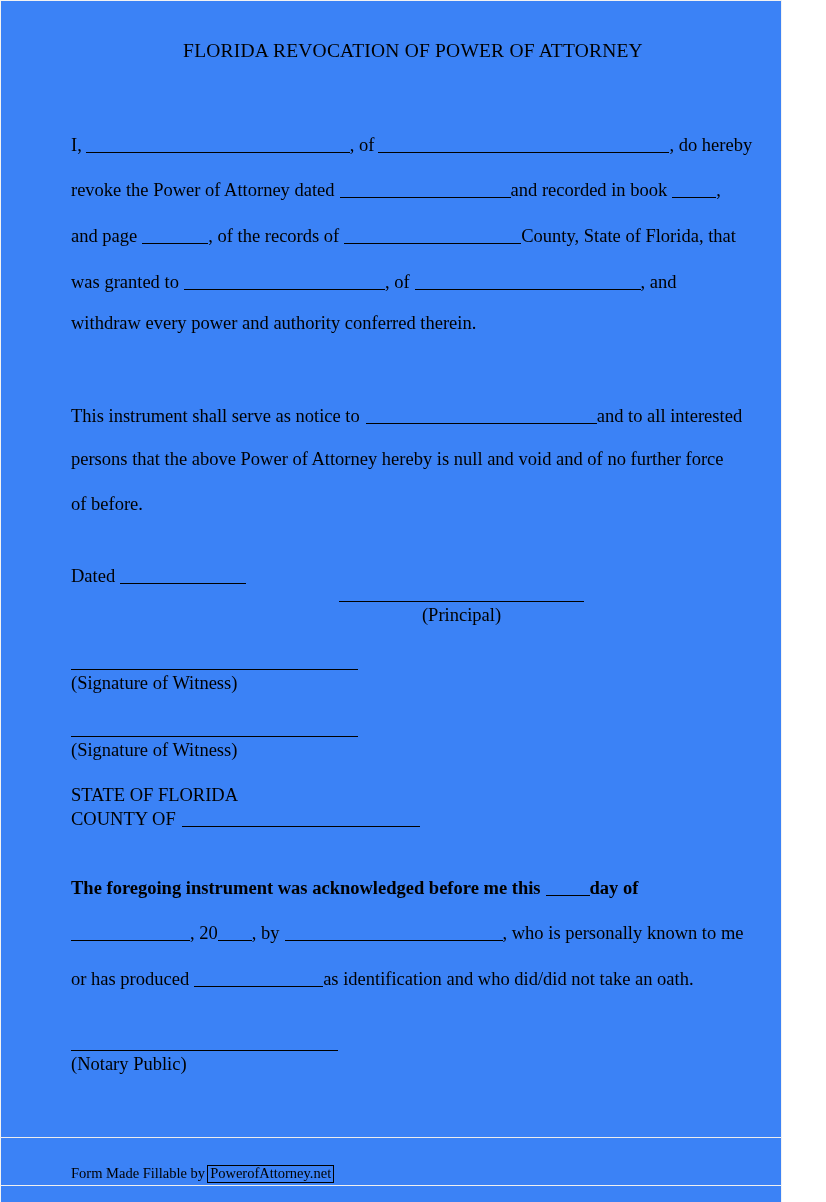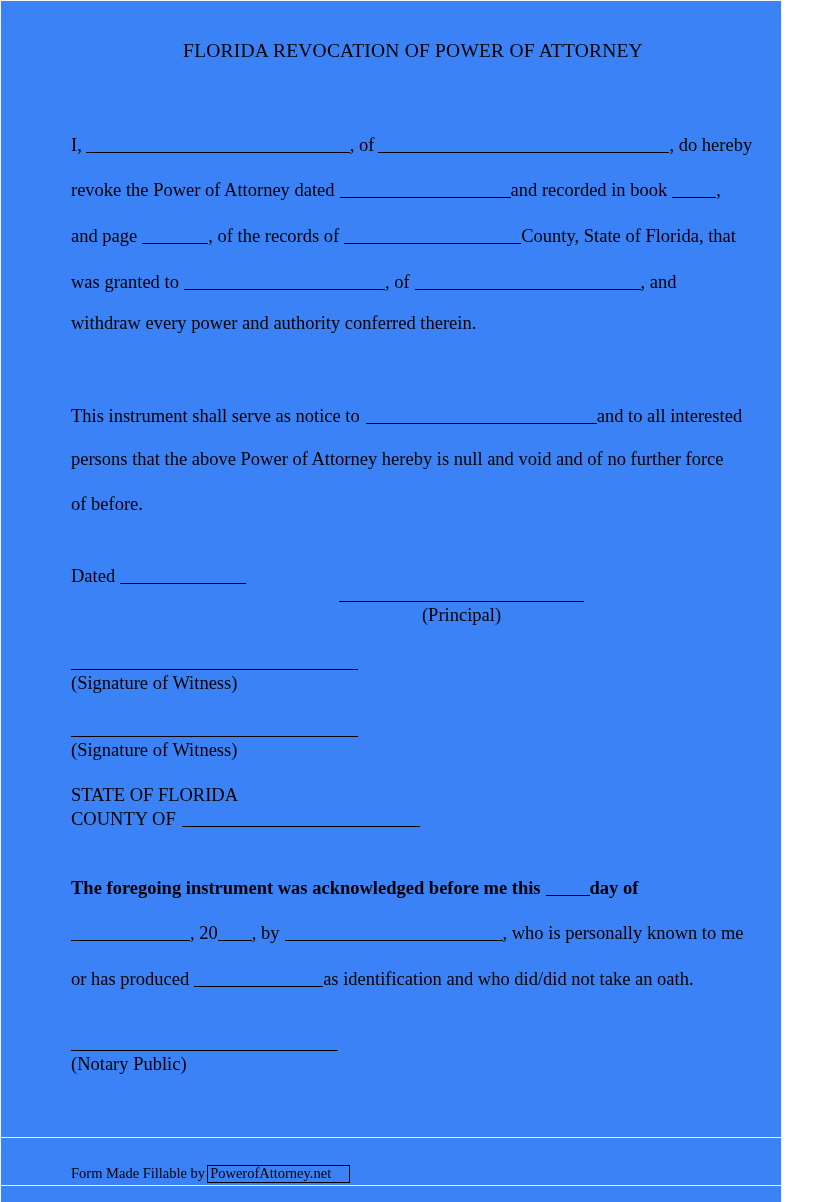--- a/index.html
+++ b/index.html
@@ -117,21 +117,21 @@
     position: absolute;
     left: 71px;
     top: 1165px;
     font-size: 14.5px;
     line-height: 1;
     white-space: nowrap;
   }
   .footer .boxlink {
     display: inline-block;
     border: 1.8px solid #000;
-    padding: 0px 18px 1px 2px;
+    padding: 0px 2px 1px 2px;
     margin-left: 2px;
     line-height: 1.05;
     text-decoration: none;
     color: #000;
   }
 </style>
 </head>
 <body>
 
 <div id="page">

